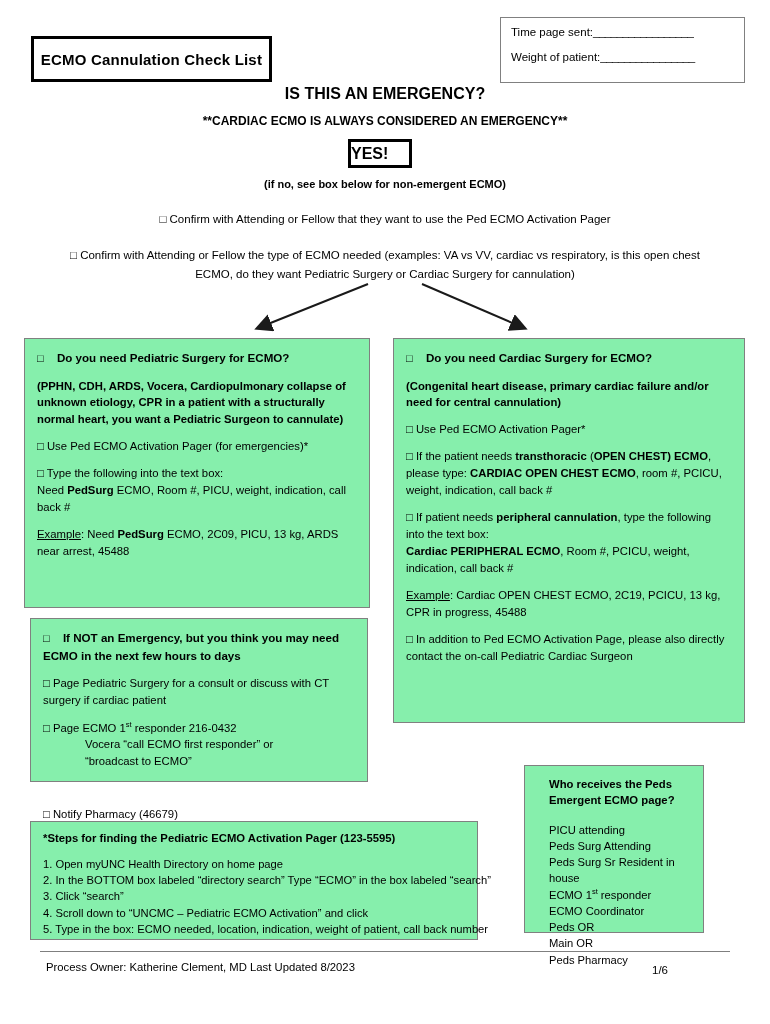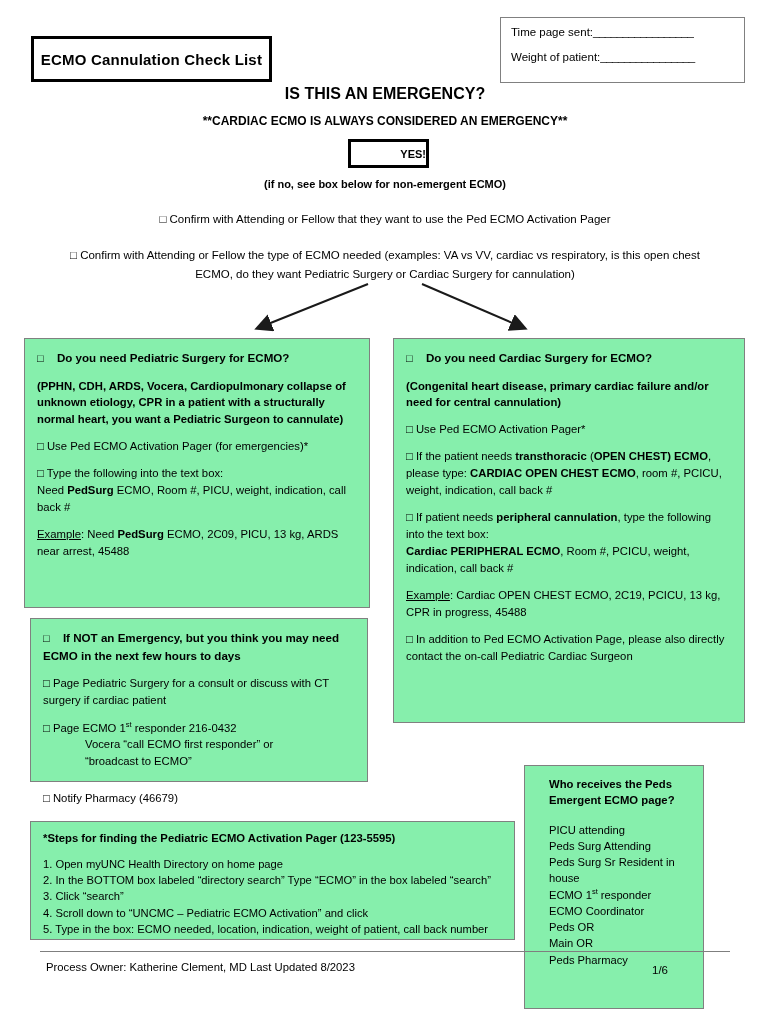--- a/index.html
+++ b/index.html
@@ -49,25 +49,25 @@
   .center-line {
     width: 100%;
     text-align: center;
     font-size: 11.5px;
   }
   #q-emergency { left: 0; top: 85px; font-weight: bold; font-size: 16px; }
   #cardiac-always { left: 0; top: 114px; font-weight: bold; font-size: 12px; }
 
   
   #yes-box {
-    left: 348px; top: 139px; width: 81px; height: 29px;
+    left: 348px; top: 139px; width: 64px; height: 29px;
     border: 3px solid #000;
     box-sizing: border-box;
-    display: flex; align-items: center; justify-content: flex-end;
-    font-size: 11px; font-weight: bold;
+    display: flex; align-items: center; justify-content: flex-start;
+    font-size: 16px; font-weight: bold;
   }
 
   #if-no { left: 0; top: 178px; font-weight: bold; font-size: 11px; }
   #confirm-1 { left: 0; top: 213px; font-size: 11.5px; }
   #confirm-2 {
     left: 60px; top: 246px; width: 650px;
     text-align: center; font-size: 11.5px; line-height: 1.65;
   }
 
   
@@ -77,22 +77,22 @@
   .box {
     border: 1px solid #808080;
     box-sizing: border-box;
     background: #86efac;
   }
   .box-pad { padding: 10px 12px; }
 
   #ped-box { left: 24px; top: 338px; width: 346px; height: 270px; }
   #card-box { left: 393px; top: 338px; width: 352px; height: 385px; }
   #notemerg-box { left: 30px; top: 618px; width: 338px; height: 164px; }
-  #steps-box { left: 30px; top: 821px; width: 485px; height: 119px; }
-  #who-box { left: 524px; top: 765px; width: 180px; height: 244px; padding-left: 24px; }
+  #steps-box { left: 30px; top: 821px; width: 448px; height: 119px; }
+  #who-box { left: 524px; top: 765px; width: 180px; height: 168px; padding-left: 24px; }
 
   .p {
     font-size: 11.3px;
     line-height: 1.5;
     margin: 0 0 10px 0;
   }
   .p:last-child { margin-bottom: 0; }
   .p.bold { font-weight: bold; }
   .hdr {
     font-size: 11.6px; font-weight: bold; line-height: 1.5;
@@ -205,21 +205,21 @@
     <div class="hdr">
       <span class="cb">□</span>
       <span>If NOT an Emergency, but you think you may need ECMO in the next few hours to days</span>
     </div>
     <div class="p">□ Page Pediatric Surgery for a consult or discuss with CT surgery if cardiac patient</div>
     <div class="p">
       <span>□ Page ECMO 1</span><sup>st</sup><span> responder 216-0432</span><br>
       <span style="display:inline-block;width:42px"></span><span>Vocera “call ECMO first responder” or</span><br>
       <span style="display:inline-block;width:42px"></span><span>“broadcast to ECMO”</span>
     </div>
-    <div class="p" style="margin-top:20px">□ Notify Pharmacy (46679)</div>
+    <div class="p" style="margin-top:36px">□ Notify Pharmacy (46679)</div>
   </div>
 
   <div class="abs box box-pad" id="steps-box">
     <div class="steps-title">*Steps for finding the Pediatric ECMO Activation Pager (123-5595)</div>
     <div class="step">1. Open myUNC Health Directory on home page</div>
     <div class="step">2. In the BOTTOM box labeled “directory search” Type “ECMO” in the box labeled “search”</div>
     <div class="step">3. Click “search”</div>
     <div class="step">4. Scroll down to “UNCMC – Pediatric ECMO Activation” and click</div>
     <div class="step">5. Type in the box:  ECMO needed, location, indication, weight of patient, call back number</div>
   </div>

